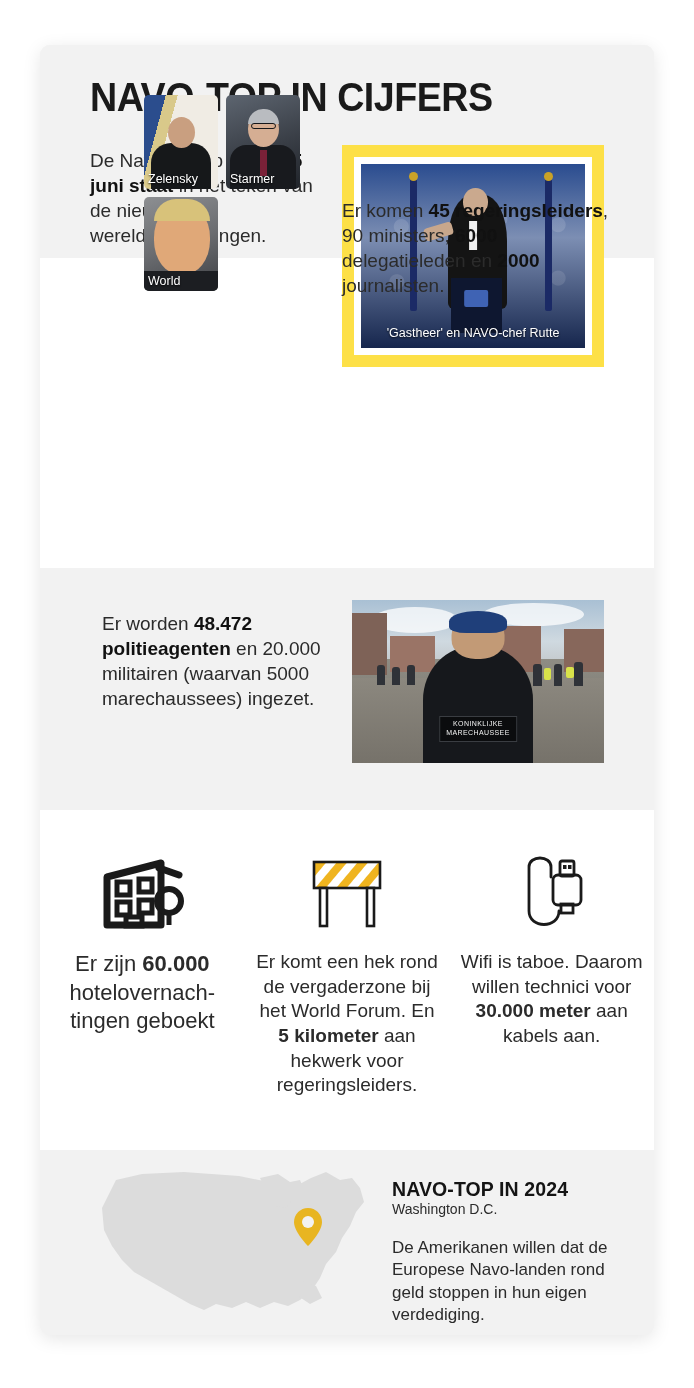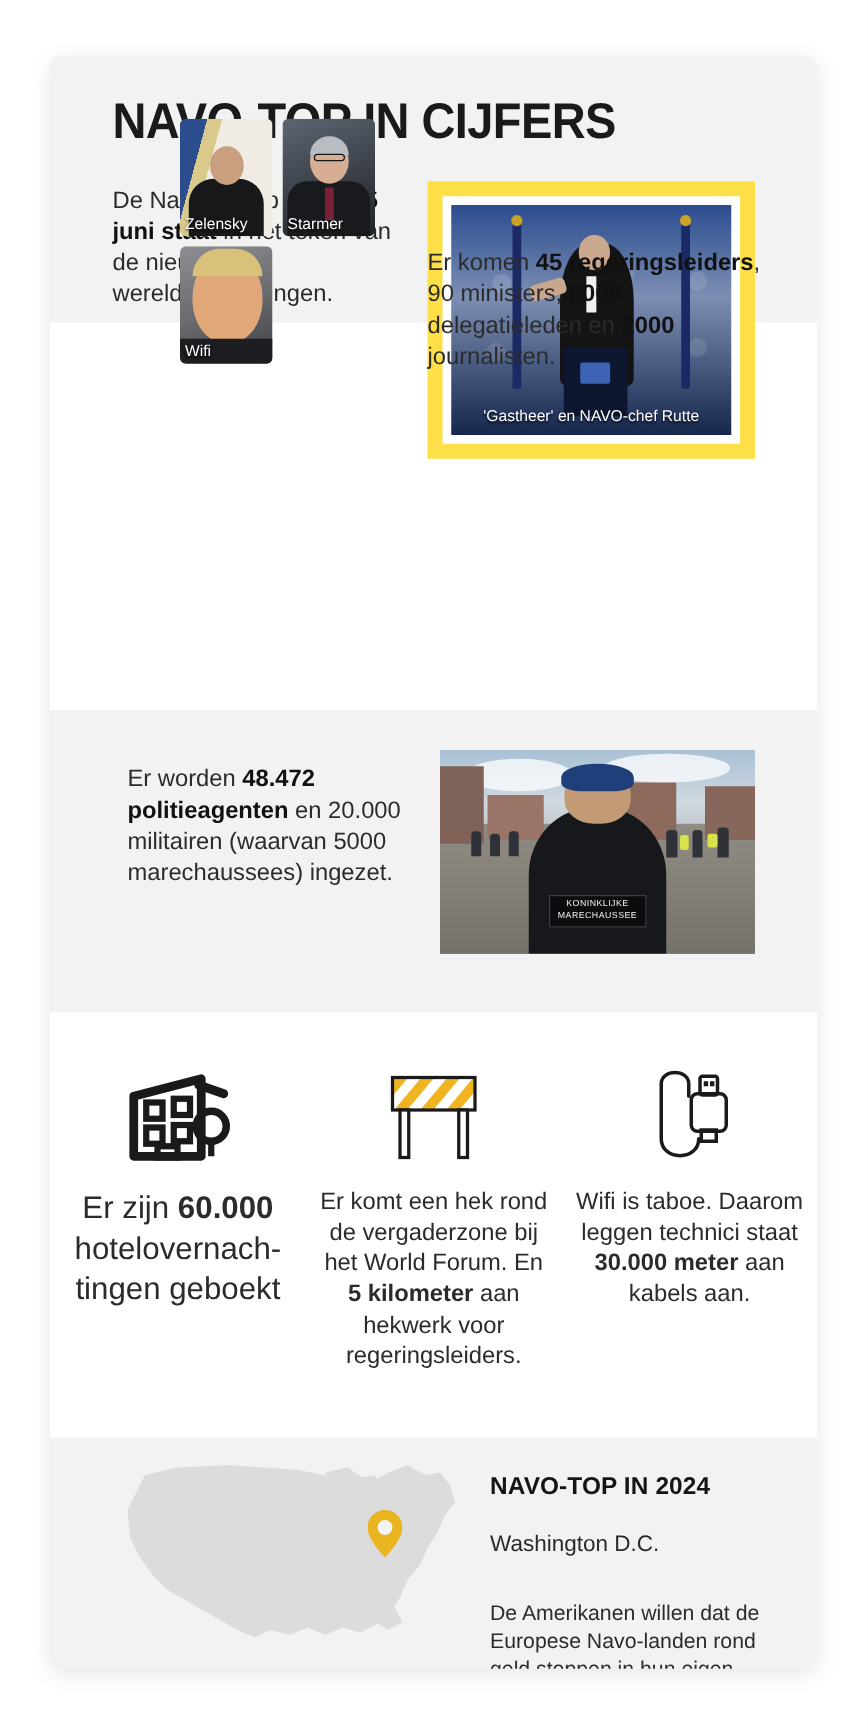--- a/index.html
+++ b/index.html
@@ -282,21 +282,21 @@
     flex-direction: column;
     align-items: center;
   }
   .col-icon { height: 112px; display: flex; align-items: center; justify-content: center; }
   .col-text {
     text-align: center;
     font-size: 19px;
     line-height: 1.3;
     color: #2b2b2b;
   }
-  .col-text.left-col { font-size: 25px; }
+  .col-text.left-col { font-size: 22px; }
 
   
   .map-wrap {
     position: absolute;
     left: 24px; top: 1115px;
     width: 330px; height: 170px;
   }
   .map-pin {
     position: absolute;
     left: 230px; top: 48px;
@@ -305,24 +305,24 @@
   .map-text {
     position: absolute;
     left: 352px;
     top: 1133px;
     width: 240px;
   }
   .map-title {
     font-size: 19.5px;
     font-weight: 800;
     color: #141414;
-    margin-bottom: 24px;
+    margin-bottom: 0;
     letter-spacing: 0.1px;
   }
-  .map-city { font-size: 18px; color: #2b2b2b; margin-bottom: 34px; }
+  .map-city { font-size: 14px; color: #2b2b2b; margin-bottom: 20px; }
   .map-body { font-size: 17px; line-height: 1.32; color: #2b2b2b; }
 </style>
 </head>
 <body>
 
 <div class="page">
   <div class="card">
 
     <div class="band band-grey band-1"></div>
     <div class="band band-white band-2"></div>
@@ -363,21 +363,21 @@
         <div class="p-hair"></div>
         <div class="p-glass"></div>
         <div class="p-tie"></div>
         <span class="p-label">Starmer</span>
       </div>
       <div class="portrait pt">
         <div class="p-bg"></div>
         <div class="p-head"></div>
         <div class="p-hair"></div>
         <div class="p-body"></div>
-        <span class="p-label">Wifi</span>
+        <span class="p-label">World</span>
       </div>
     </div>
 
     <div class="para stats-text"><span>Er komen </span><b>45 regeringsleiders</b><span>, 90 ministers, </span><b>6000</b><span> delegatieleden en </span><b>2000</b><span> journalisten.</span></div>
 
     <div class="band band-grey band-3" style="background:transparent">
       <div class="para police-text"><span>Er worden </span><b>48.472 politieagenten</b><span> en 20.000 militairen (waarvan 5000 marechaussees) ingezet.</span></div>
 
       <div class="police-photo">
         <div class="pp-sky"></div>
@@ -449,21 +449,21 @@
           <svg width="90" height="82" viewBox="0 0 90 82" aria-hidden="true">
             <path d="M52 58 C52 76 22 76 22 58 L22 14 C22 2 44 2 44 14 L44 24" fill="none" stroke="#1a1a1a" stroke-width="2.8" stroke-linecap="round"></path>
             <path d="M55 26 L55 46 C55 52 49 56 45 56 C41 56 50 56 50 56" fill="none" stroke="none"></path>
             <rect x="46" y="22" width="28" height="30" rx="5" fill="none" stroke="#1a1a1a" stroke-width="2.8"></rect>
             <rect x="53" y="8" width="14" height="15" rx="2" fill="none" stroke="#1a1a1a" stroke-width="2.8"></rect>
             <rect x="56" y="12" width="3.5" height="4" fill="#1a1a1a"></rect>
             <rect x="61" y="12" width="3.5" height="4" fill="#1a1a1a"></rect>
             <rect x="54" y="51" width="12" height="9" fill="none" stroke="#1a1a1a" stroke-width="2.8"></rect>
           </svg>
         </div>
-        <div class="col-text"><span>Wifi is taboe. Daarom leggen technici staat </span><b>30.000 meter</b><span> aan kabels aan.</span></div>
+        <div class="col-text"><span>Wifi is taboe. Daarom willen technici voor </span><b>30.000 meter</b><span> aan kabels aan.</span></div>
       </div>
 
     </div>
 
     <div class="map-wrap">
       <svg width="330" height="170" viewBox="0 0 330 170" aria-hidden="true">
         <path d="M38 48 L52 20 L78 14 L120 12 L175 16 L205 22 L232 26 L247 18
                  L262 12 L276 20 L288 18 L296 28 L300 42 L292 52 L286 66
                  L278 78 L272 92 L262 104 L256 118 L248 130 L236 140 L224 146
                  L210 142 L196 148 L182 142 L168 148 L152 144 L140 150 L126 144

